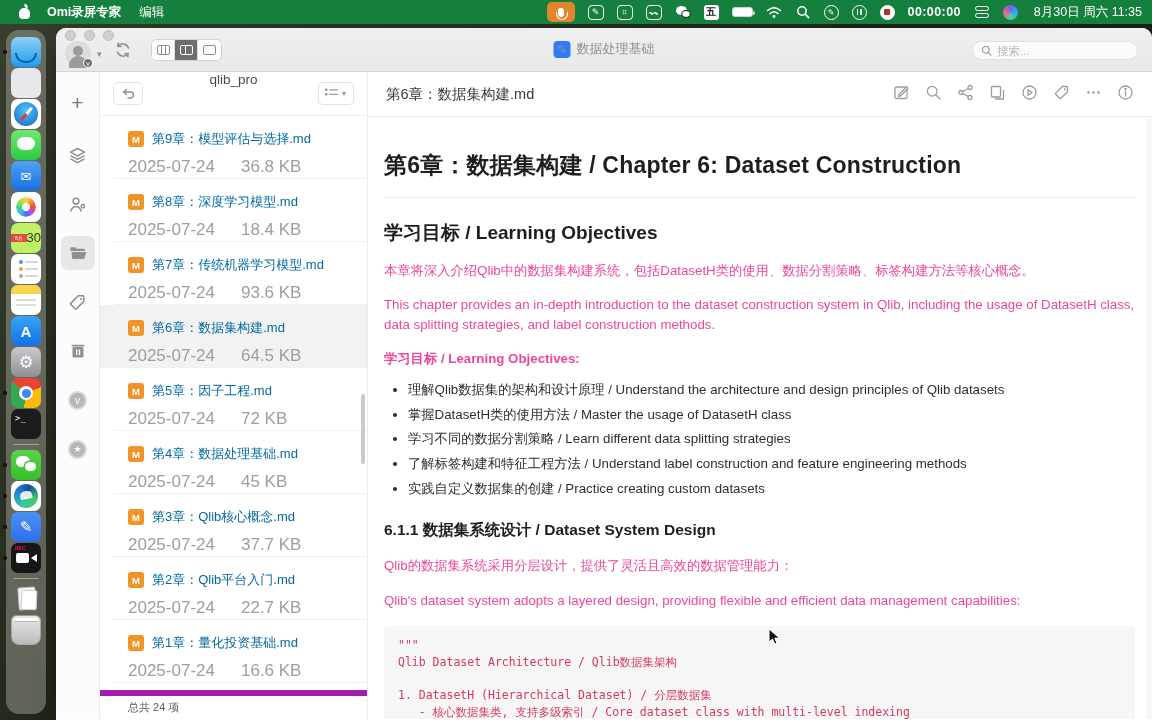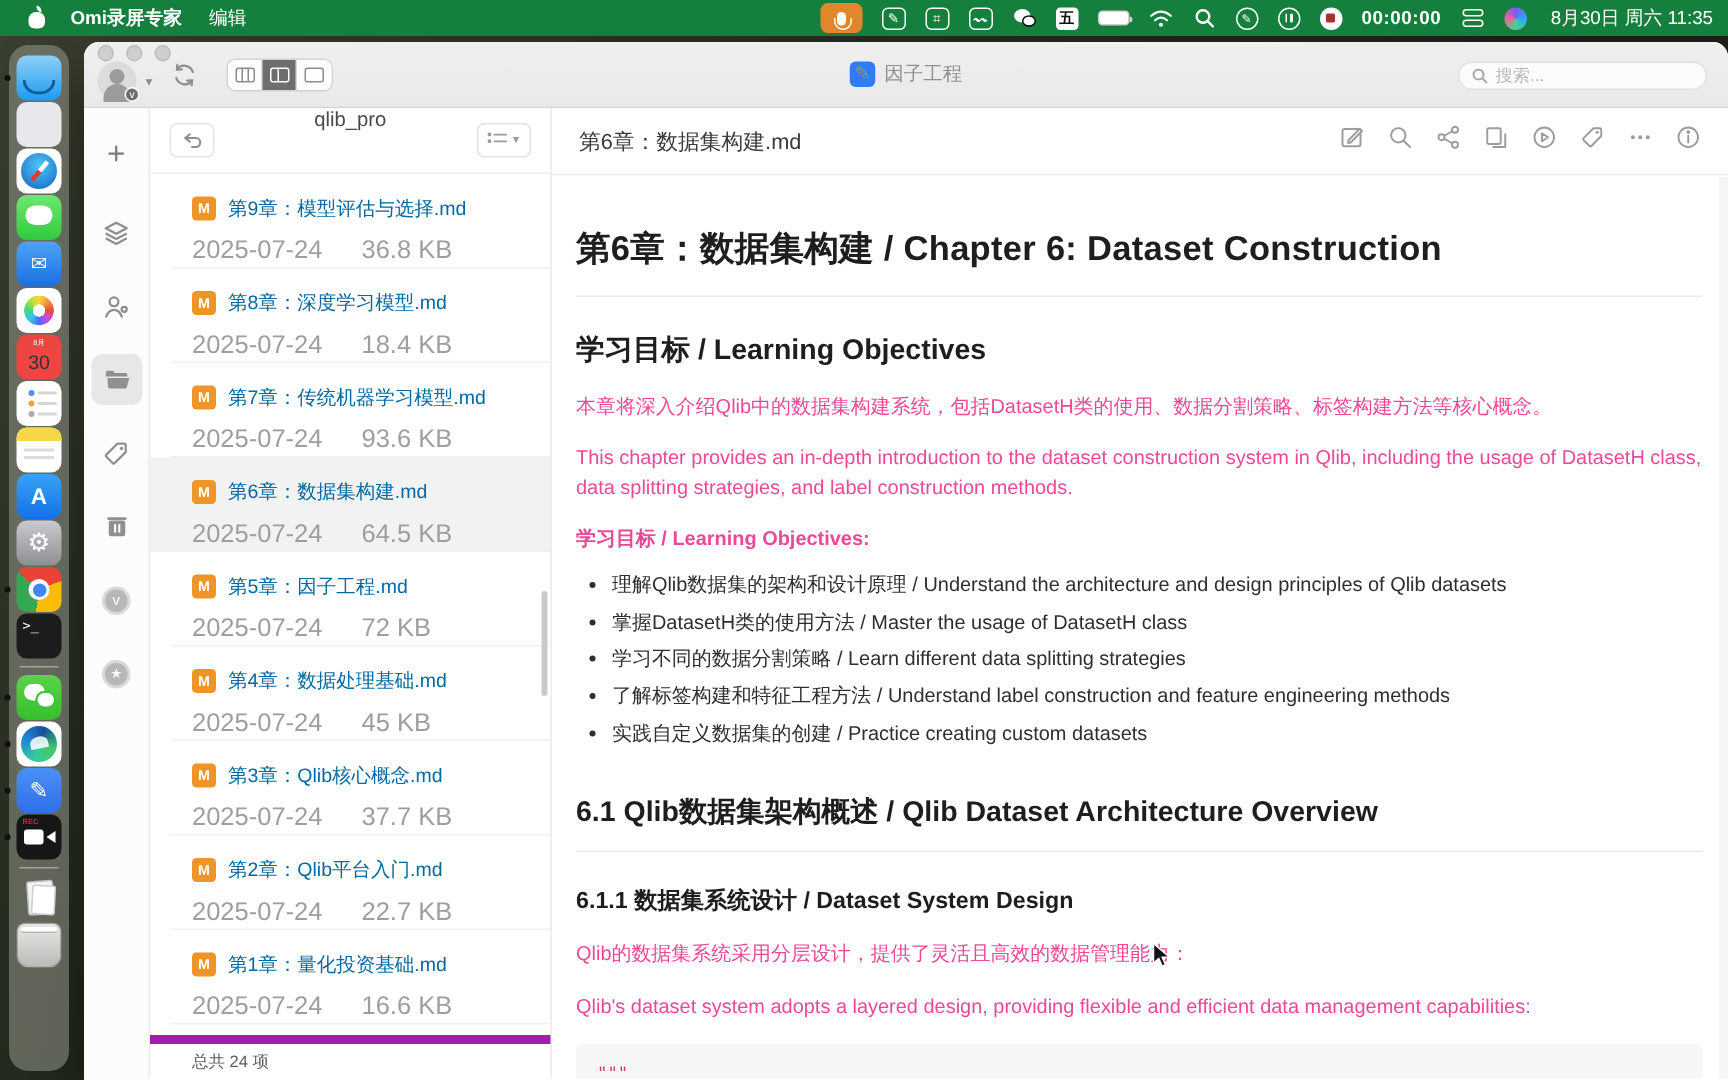--- a/index.html
+++ b/index.html
@@ -51,21 +51,21 @@
   .ic-launchpad{background:#e8e8ec;display:grid;grid-template-columns:repeat(3,6px);grid-template-rows:repeat(3,6px);gap:2px;align-content:center;justify-content:center;}
   .ic-launchpad i{border-radius:1.5px;}
   .ic-safari{background:#fff;}
   .ic-safari::before{content:"";position:absolute;inset:3px;border-radius:50%;background:radial-gradient(circle at 50% 35%,#4fc3f7,#1565c0);}
   .ic-safari::after{content:"";position:absolute;left:14px;top:7px;width:3px;height:16px;background:linear-gradient(180deg,#fff 50%,#e53935 50%);transform:rotate(40deg);}
   .ic-msg{background:linear-gradient(180deg,#6ee86e,#2fca3f);}
   .ic-msg::after{content:"";position:absolute;left:6px;top:7px;width:18px;height:13px;background:#fff;border-radius:7px;}
   .ic-mail{background:linear-gradient(180deg,#4ea3f5,#1a6fe0);color:#fff;font-size:13px;}
   .ic-photos{background:#fff;}
   .ic-photos::before{content:"";position:absolute;inset:5px;border-radius:50%;background:conic-gradient(#f6d73c,#f2943c,#ea4a3c,#c94af0,#4a6cf0,#3cc3f2,#3cd982,#a8e03c,#f6d73c);-webkit-mask:radial-gradient(circle,transparent 28%,#000 30%);mask:radial-gradient(circle,transparent 28%,#000 30%);}
-  .ic-cal{background:#ef4444;flex-direction:column;display:flex;align-items:center;}
+  .ic-cal{background:#bef264;flex-direction:row;display:flex;align-items:center;}
   .ic-cal .cal-top{width:100%;height:8px;background:#e8473f;color:#fff;font-size:5px;display:flex;align-items:center;justify-content:center;}
   .ic-cal .cal-day{font-size:13px;color:#333;line-height:20px;}
   .ic-rem{background:#fff;display:flex;flex-direction:column;gap:3px;justify-content:center;padding-left:5px;}
   .ic-rem i{display:flex;align-items:center;gap:2px;}
   .ic-rem i::before{content:"";width:4px;height:4px;border-radius:50%;}
   .ic-rem i::after{content:"";width:13px;height:2px;background:#d6d6d6;border-radius:1px;}
   .ic-rem i:nth-child(1)::before{background:#4a90f5;}
   .ic-rem i:nth-child(2)::before{background:#f2a33c;}
   .ic-rem i:nth-child(3)::before{background:#aaa;}
   .ic-notes{background:#fff;}
@@ -313,21 +313,21 @@
         </span>
       <span class="cell sel">
           <span class="pane two"></span>
         </span>
       <span class="cell">
           <span class="pane"></span>
         </span>
     </div>
     <div class="tb-title">
       <span class="tb-logo">✎</span>
-      <span>因子工程</span>
+      <span>数据处理基础</span>
     </div>
     <div class="tb-search">
       <svg width="11" height="11" viewBox="0 0 14 14" fill="none" stroke="#ababab" stroke-width="1.8" stroke-linecap="round">
           <circle cx="6" cy="6" r="4.2"></circle>
           <line x1="9.4" y1="9.4" x2="12.6" y2="12.6"></line>
         </svg>
       <input placeholder="搜索..." style="">
     </div>
   </div>
 
@@ -542,21 +542,20 @@
         <p>本章将深入介绍Qlib中的数据集构建系统，包括DatasetH类的使用、数据分割策略、标签构建方法等核心概念。</p>
         <p>This chapter provides an in-depth introduction to the dataset construction system in Qlib, including the usage of DatasetH class, data splitting strategies, and label construction methods.</p>
         <p class="b">学习目标 / Learning Objectives:</p>
         <ul>
           <li>理解Qlib数据集的架构和设计原理 / Understand the architecture and design principles of Qlib datasets</li>
           <li>掌握DatasetH类的使用方法 / Master the usage of DatasetH class</li>
           <li>学习不同的数据分割策略 / Learn different data splitting strategies</li>
           <li>了解标签构建和特征工程方法 / Understand label construction and feature engineering methods</li>
           <li>实践自定义数据集的创建 / Practice creating custom datasets</li>
         </ul>
-        <h2 class="ruled">6.1 Qlib数据集架构概述 / Qlib Dataset Architecture Overview</h2>
         <h3>6.1.1 数据集系统设计 / Dataset System Design</h3>
         <p>Qlib的数据集系统采用分层设计，提供了灵活且高效的数据管理能力：</p>
         <p>Qlib's dataset system adopts a layered design, providing flexible and efficient data management capabilities:</p>
         <div class="codeblock">"""
 Qlib Dataset Architecture / Qlib数据集架构
 
 1. DatasetH (Hierarchical Dataset) / 分层数据集
    - 核心数据集类, 支持多级索引 / Core dataset class with multi-level indexing</div>
       </div>
       <span class="ct-scroll"></span>

